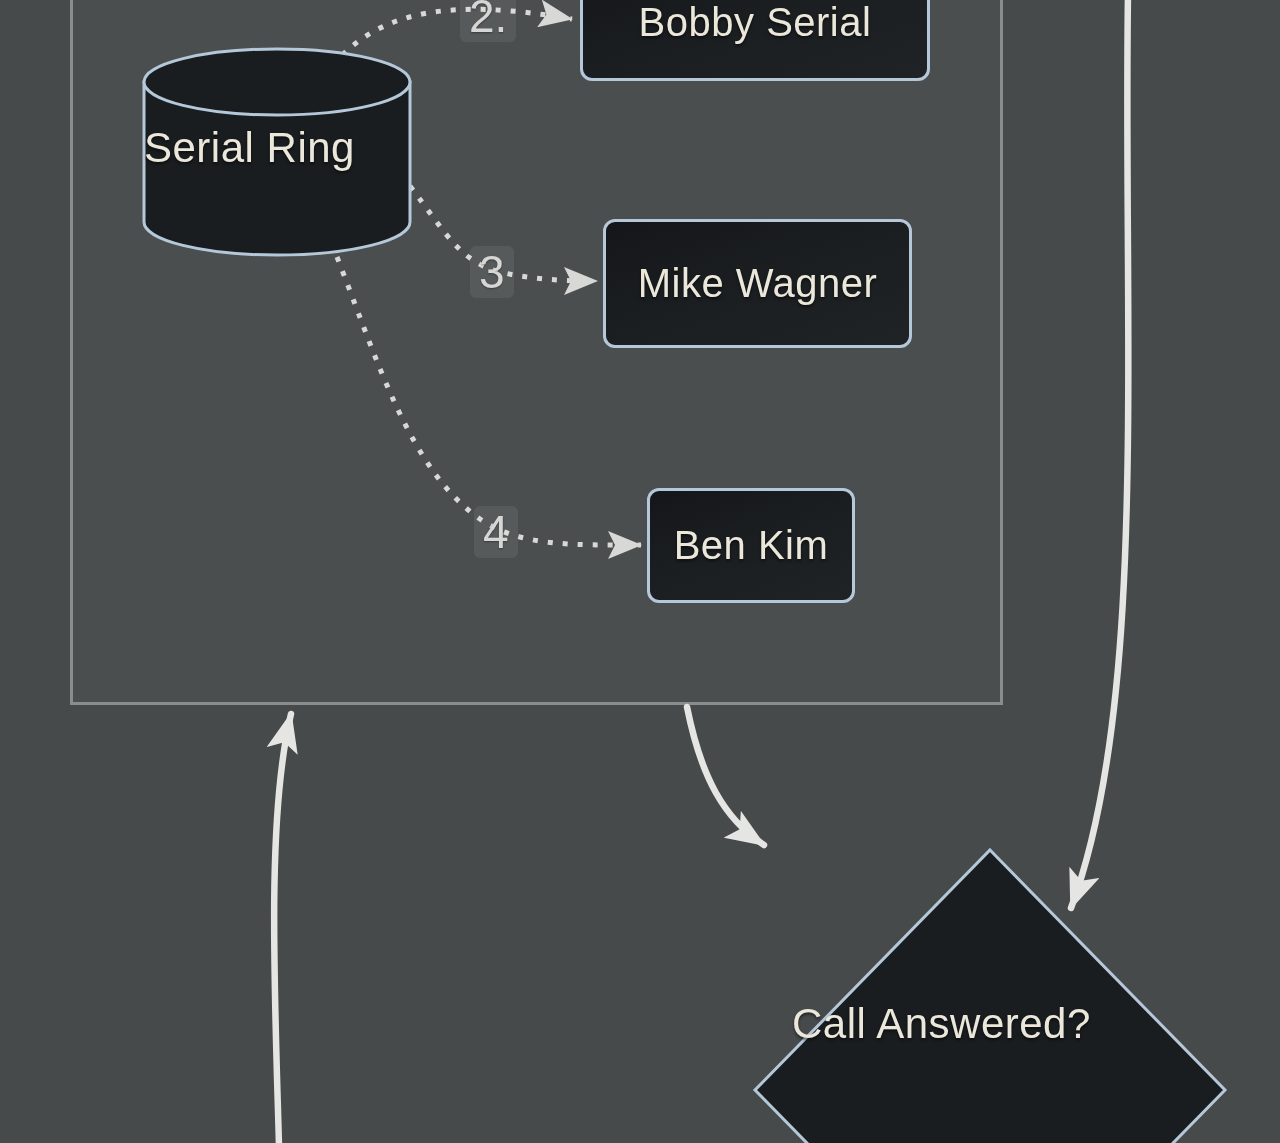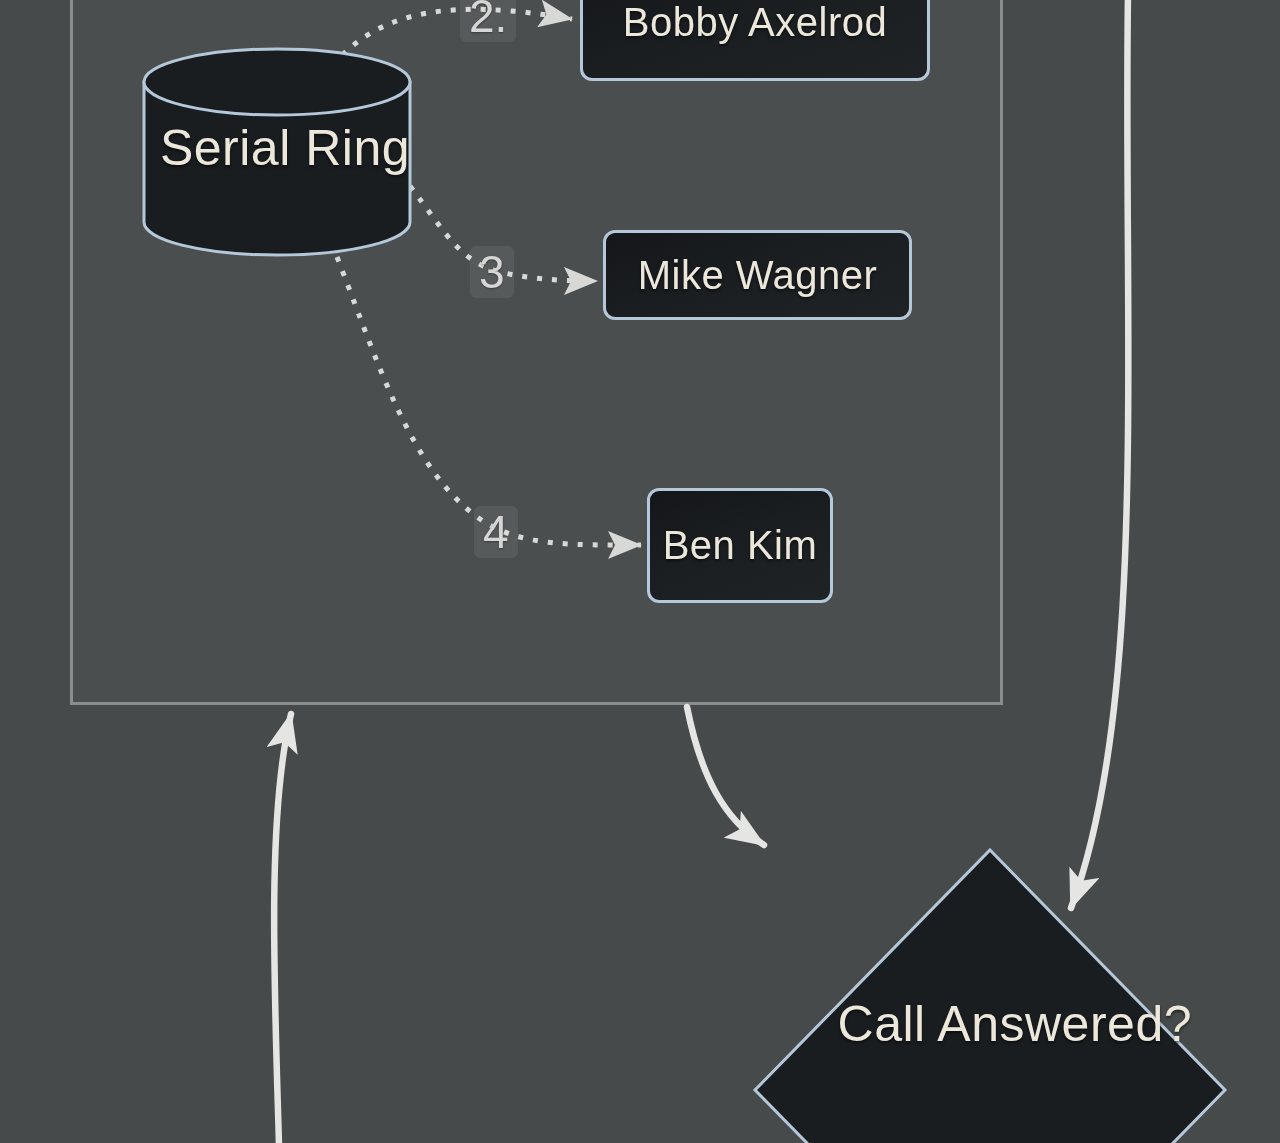--- a/index.html
+++ b/index.html
@@ -42,29 +42,29 @@
     border:3px solid #b5c8da;
     border-radius:12px;
     display:flex; align-items:center; justify-content:center;
     color:#ece7db;
     font-size:40px;
     letter-spacing:0.5px;
     text-shadow:0 2px 3px rgba(0,0,0,0.55);
     white-space:nowrap;
   }
   #node-bobby{ left:580px; top:-36px;  width:350px; height:117px; }
-  #node-mike { left:603px; top:230px;  width:309px; height:90px; }
-  #node-ben  { left:647px; top:488px;  width:186px; height:115px; }
+  #node-mike { left:603px; top:219px;  width:309px; height:129px; }
+  #node-ben  { left:647px; top:488px;  width:208px; height:115px; }
   
   .shape-label{
     position:absolute;
     color:#ece7db;
-    font-size:50px;
+    font-size:42px;
     letter-spacing:0.5px;
-    text-align:right;
+    text-align:left;
     text-shadow:0 2px 3px rgba(0,0,0,0.55);
     white-space:nowrap;
     pointer-events:none;
   }
   #label-serial-ring{ left:144px; top:122px; width:266px; line-height:52px; }
   #label-call-answered{ left:792px; top:997px; width:400px; line-height:54px; }
   
   .edge-label{
     position:absolute;
     color:#d6d6d4;
@@ -107,21 +107,21 @@
 
     <g style="pointer-events:auto">
       <path class="shape-node" d="M 144,82 L 144,222 A 133,33 0 0 0 410,222 L 410,82 Z"></path>
       <ellipse class="shape-node" cx="277" cy="82" rx="133" ry="33"></ellipse>
     </g>
 
     <polygon class="shape-node" points="990,850 1225,1090 990,1330 755,1090" style="pointer-events:auto"></polygon>
   </svg>
 
   <div id="node-bobby" class="node-rect">
-    <span>Bobby Axelrod</span>
+    <span>Bobby Serial</span>
   </div>
   <div id="node-mike" class="node-rect">
     <span>Mike Wagner</span>
   </div>
   <div id="node-ben" class="node-rect">
     <span>Ben Kim</span>
   </div>
 
   <div id="label-serial-ring" class="shape-label">Serial Ring</div>
   <div id="label-call-answered" class="shape-label">Call Answered?</div>

